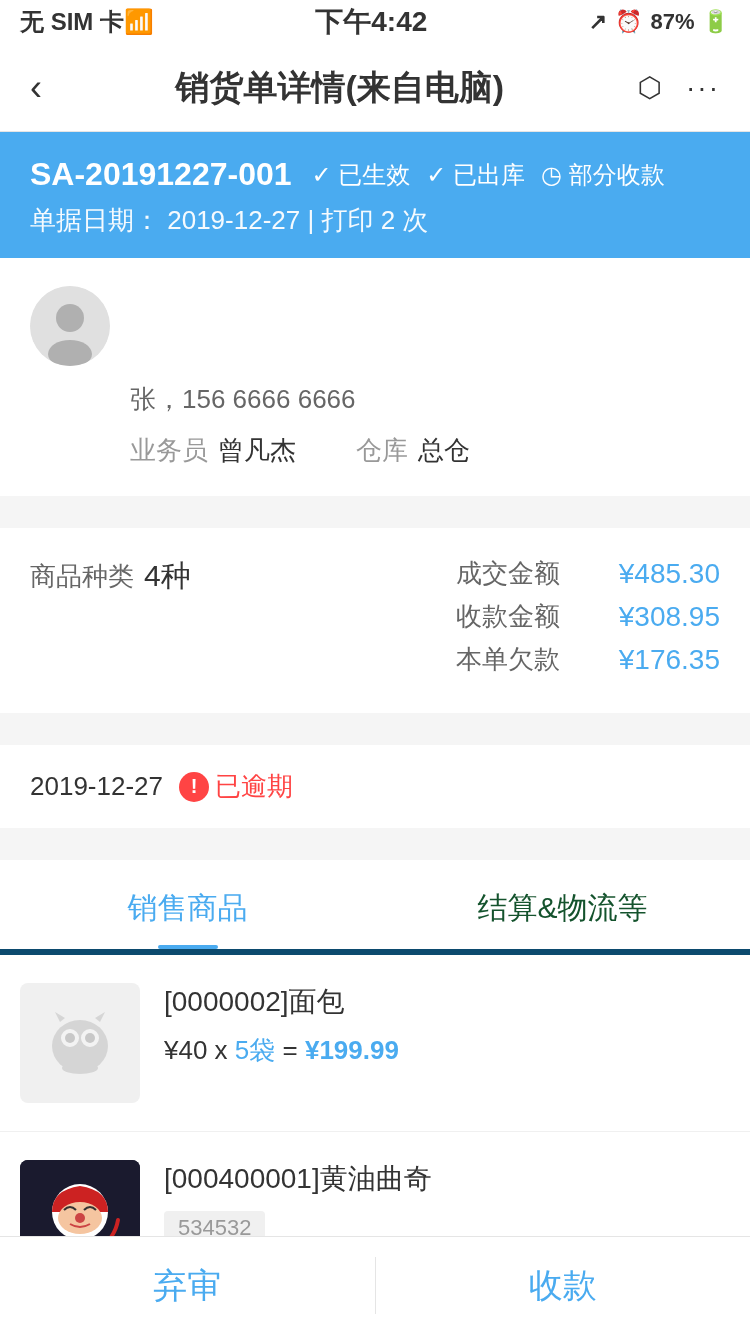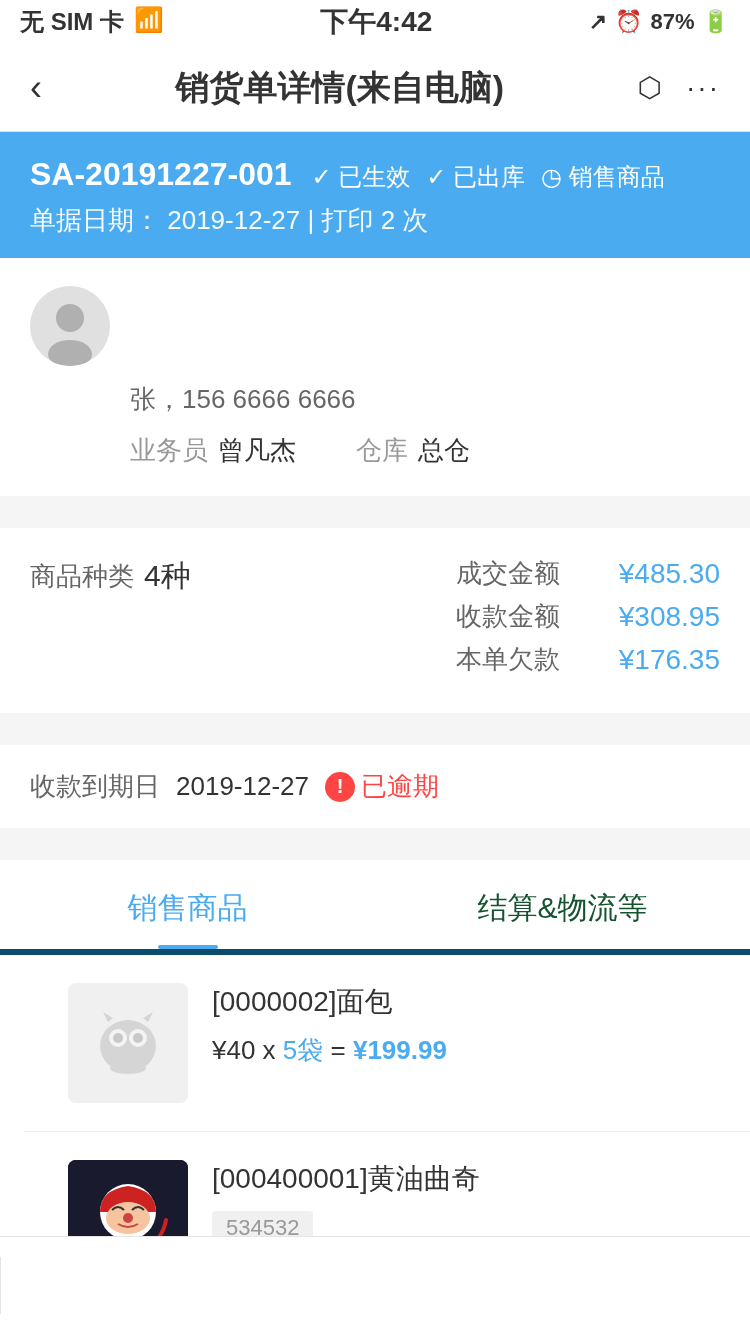--- a/index.html
+++ b/index.html
@@ -17,21 +17,21 @@
     .status-bar {
       height: 44px;
       background: #fff;
       display: flex;
       align-items: center;
       justify-content: space-between;
       padding: 0 20px;
       font-size: 24px;
       font-weight: 600;
     }
-    .status-left { display: flex; gap: 10px; }
+    .status-left { display: flex; align-items: center; gap: 0; }
     .status-center { font-size: 28px; font-weight: 600; }
     .status-right { display: flex; align-items: center; gap: 8px; font-size: 22px; }
 
     
     .nav-bar {
       height: 88px;
       background: #fff;
       display: flex;
       align-items: center;
       justify-content: space-between;
@@ -43,21 +43,21 @@
     .nav-actions { display: flex; align-items: center; gap: 24px; }
 
     
     .order-header {
       background: #4AABF0;
       padding: 24px 30px 20px;
       color: #fff;
     }
     .order-header-top {
       display: flex;
-      align-items: flex-end;
+      align-items: center;
       gap: 20px;
       margin-bottom: 10px;
     }
     .order-id { font-size: 32px; font-weight: 700; }
     .status-badges { display: flex; gap: 16px; align-items: center; }
     .badge {
       display: flex; align-items: center; gap: 6px;
       font-size: 24px;
     }
     .order-date { font-size: 26px; opacity: 0.95; }
@@ -176,24 +176,23 @@
       border-radius: 2px;
     }
 
     
     .products-section {
       background: #fff;
     }
     .product-item {
       display: flex;
       align-items: flex-start;
-      padding: 28px 44px;
+      padding: 28px 20px;
       border-bottom: 1px solid #f0f0f0;
       gap: 24px;
-      margin-left: 24px;
     }
     .product-thumb {
       width: 120px; height: 120px;
       border-radius: 8px;
       background: #f0f0f0;
       flex-shrink: 0;
       display: flex; align-items: center; justify-content: center;
       overflow: hidden;
     }
     .product-info { flex: 1; }
@@ -267,21 +266,21 @@
     <span style="font-size:28px; letter-spacing:2px;">···</span>
   </div>
 </div>
 
 <div class="order-header">
   <div class="order-header-top">
     <span class="order-id">SA-20191227-001</span>
     <div class="status-badges">
       <span class="badge">✓ 已生效</span>
       <span class="badge">✓ 已出库</span>
-      <span class="badge">◷ 销售商品</span>
+      <span class="badge">◷ 部分收款</span>
     </div>
   </div>
   <div class="order-date">
     <span>单据日期：</span>
     <span>2019-12-27</span>
     <span>| 打印 2 次</span>
   </div>
 </div>
 
 <div class="customer-section">
@@ -328,21 +327,20 @@
     <div class="stat-row">
       <span class="stat-name">本单欠款</span>
       <span class="stat-val">¥176.35</span>
     </div>
   </div>
 </div>
 
 <div class="separator"></div>
 
 <div class="due-section">
-  <span class="due-label">收款到期日</span>
   <span class="due-date">2019-12-27</span>
   <div class="overdue-badge">
     <div class="overdue-icon">!</div>
     <span class="overdue-text">已逾期</span>
   </div>
 </div>
 
 <div class="separator"></div>
 
 <div class="tabs-section">
@@ -410,14 +408,16 @@
         <span>¥23 x </span><span class="qty">0.36个</span><span> = </span><span class="total">¥8.28</span>
       </div>
     </div>
   </div>
 
 </div>
 
 <div style="height:98px;"></div>
 
 <div class="bottom-bar">
+  <div class="bottom-btn cancel">弃审</div>
   <div class="bottom-divider"></div>
+  <div class="bottom-btn confirm">收款</div>
 </div>
 
 </body></html>

